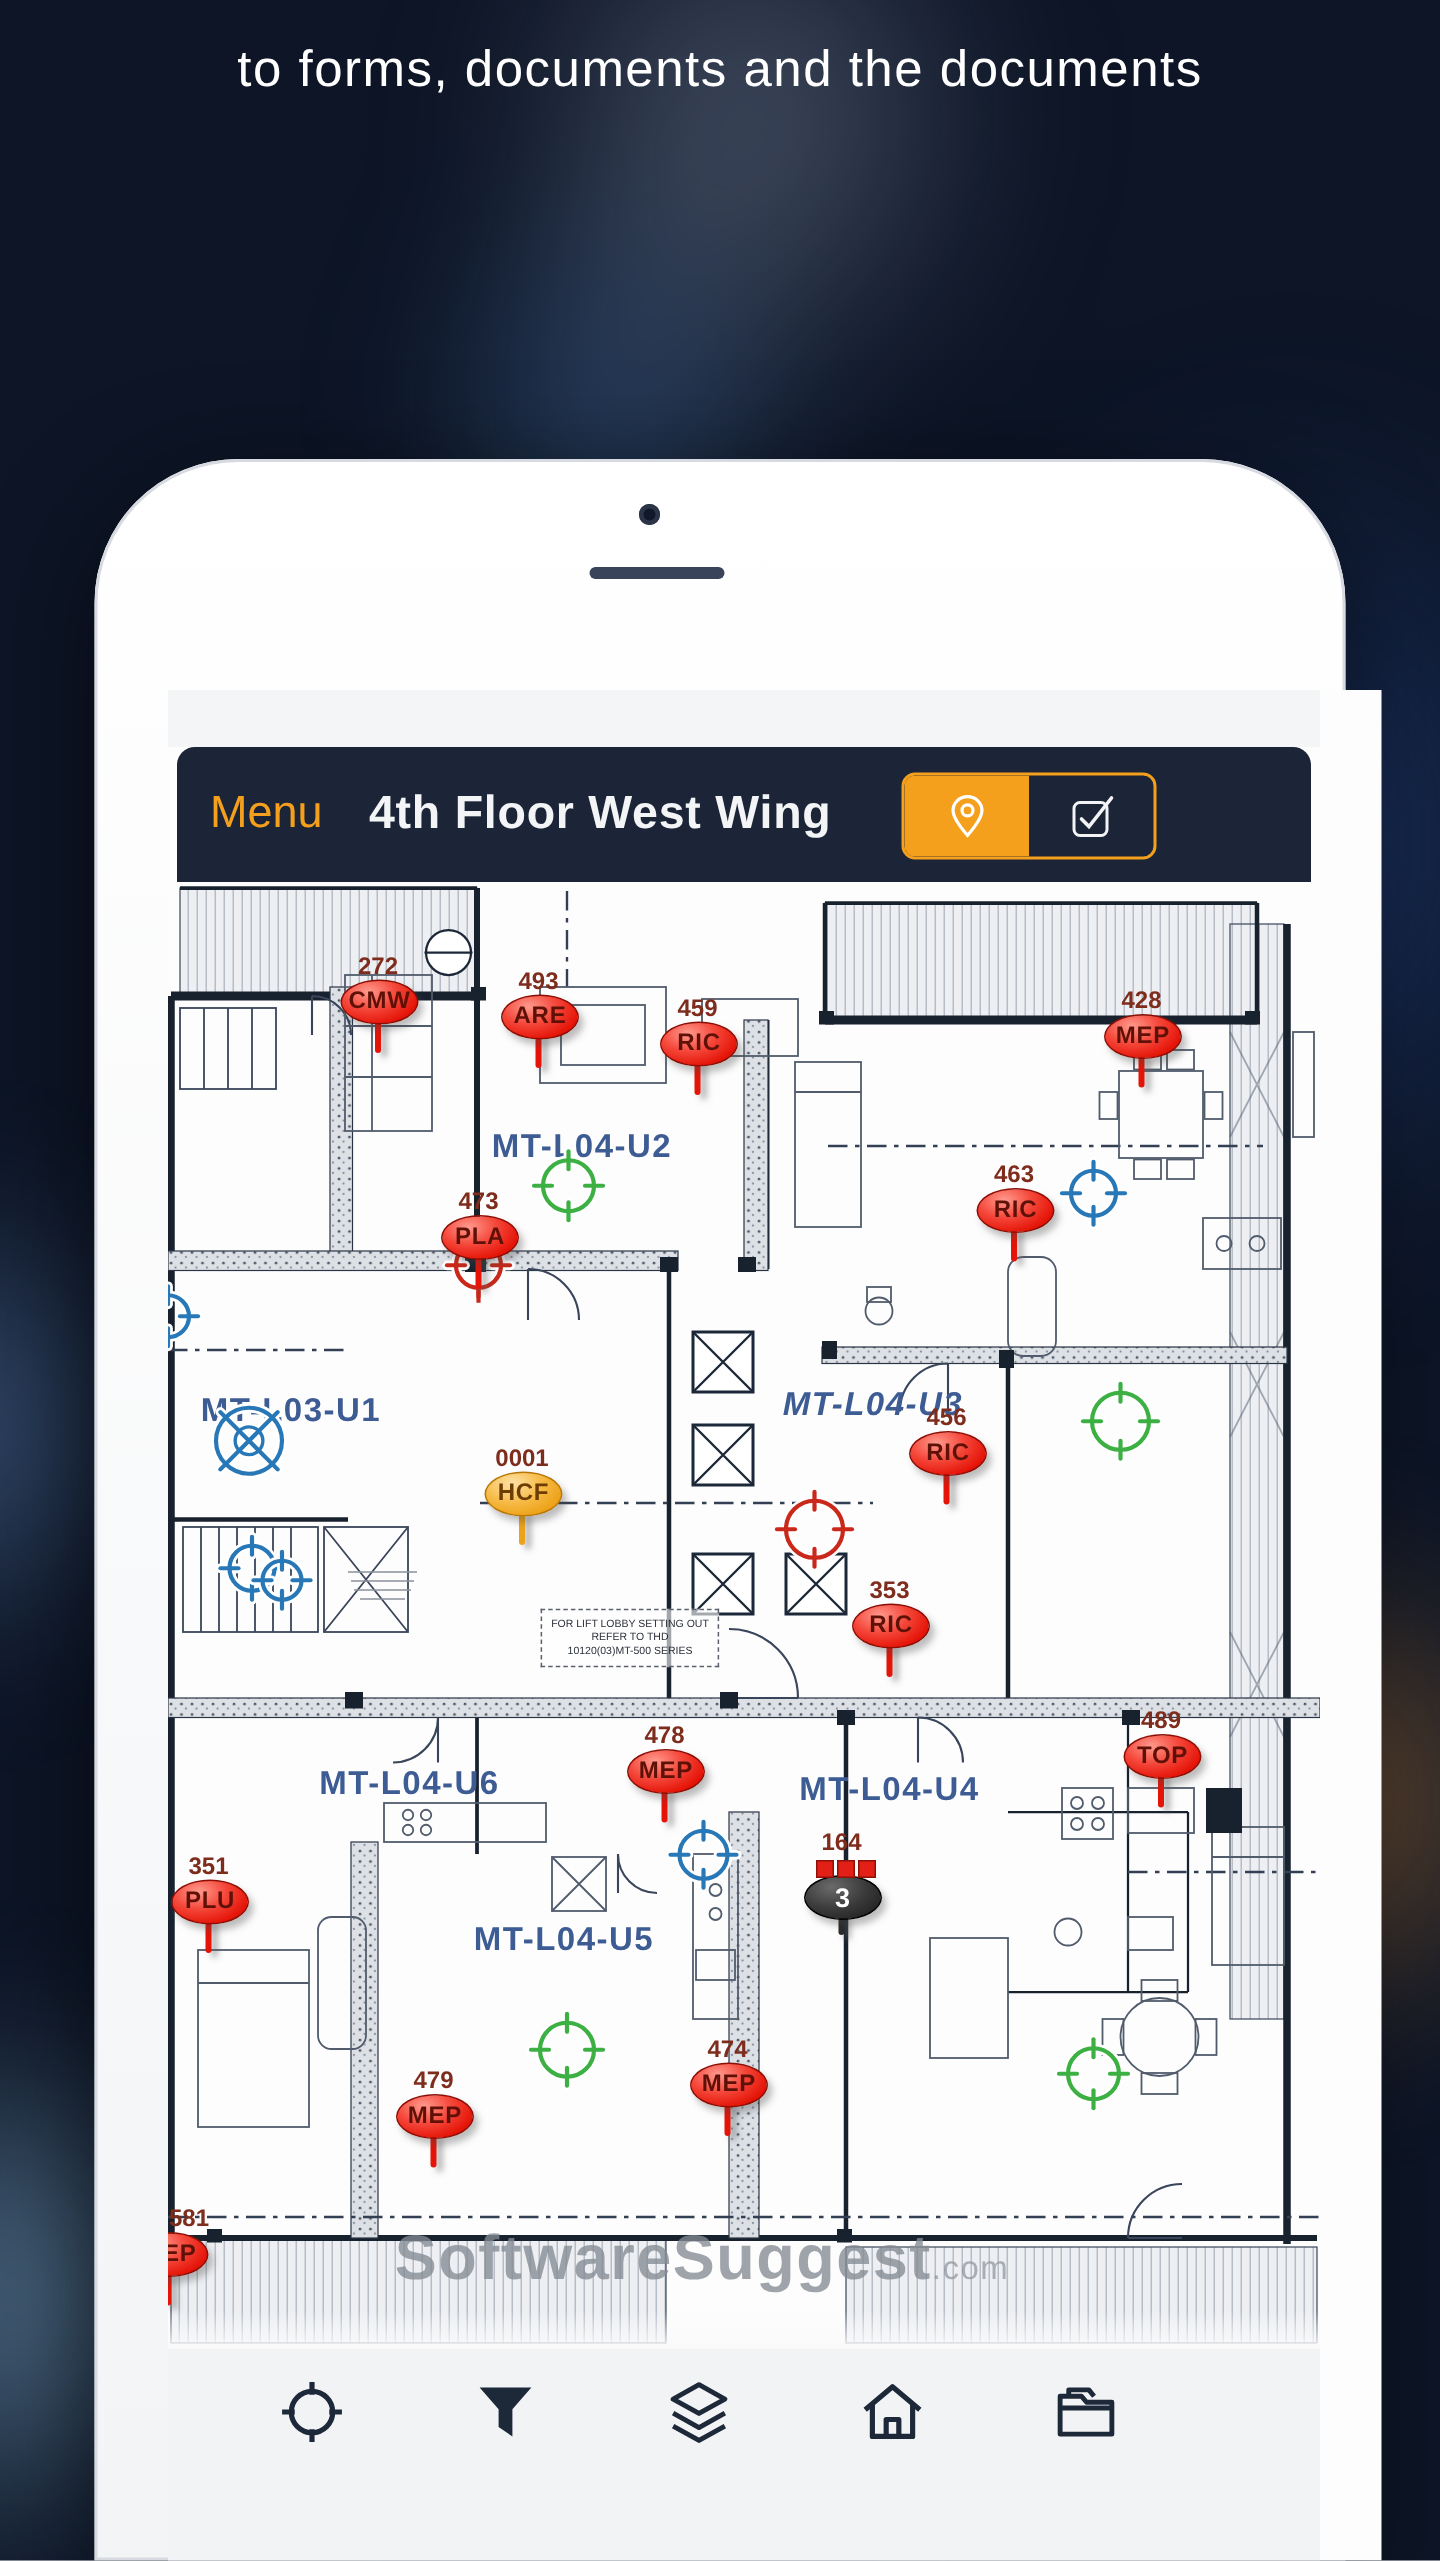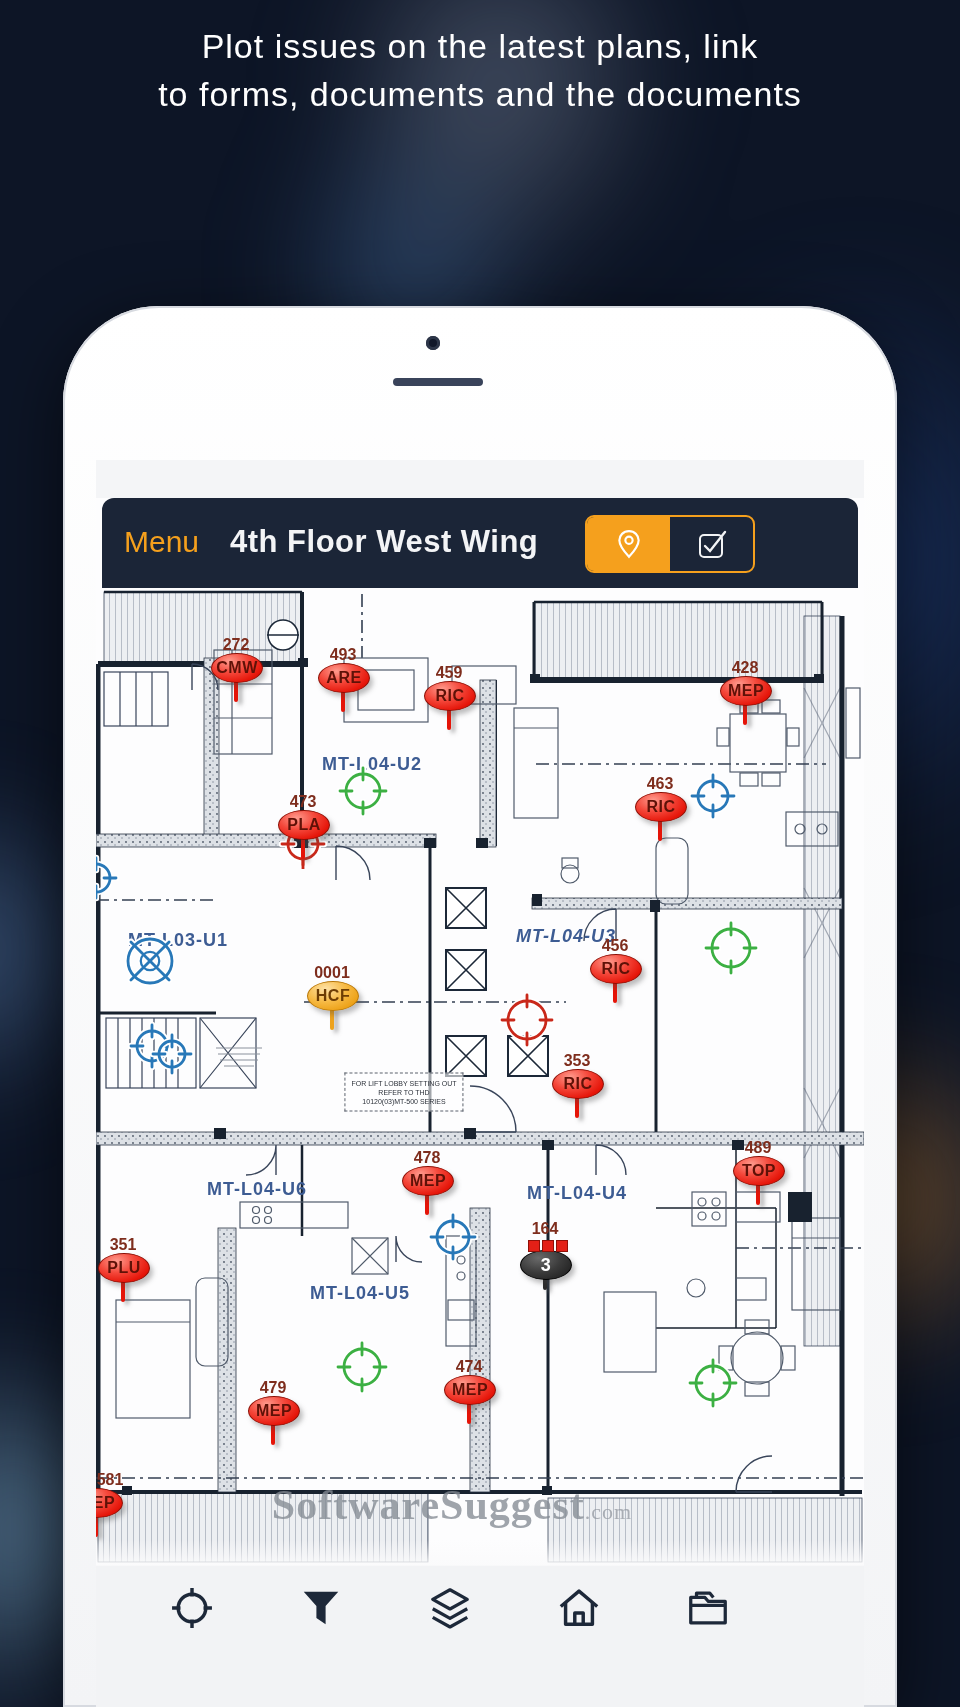--- a/index.html
+++ b/index.html
@@ -26,43 +26,43 @@
   
   .phone{position:absolute;left:63px;top:306px;width:834px;height:1401px;
     background:linear-gradient(180deg,#ffffff,#f3f4f6);
     border-radius:96px 96px 0 0;
     box-shadow:0 0 0 2px #d7dae0 inset, 0 18px 70px rgba(0,0,0,.55);}
   .cam{position:absolute;left:363px;top:30px;width:14px;height:14px;border-radius:50%;
     background:#11182a;box-shadow:0 0 0 3px #2c3548 inset;}
   .speaker{position:absolute;left:330px;top:72px;width:90px;height:8px;border-radius:4px;background:#39435a;}
 
   
-  .screen{position:absolute;left:96px;top:460px;width:768px;height:1247px;background:#fdfdfe;overflow:hidden;}
+  .screen{position:absolute;left:112px;top:460px;width:768px;height:1247px;background:#fdfdfe;overflow:hidden;padding-left:41px;}
   .statusbar{position:absolute;left:0;top:0;width:768px;height:38px;background:#f4f5f7;}
   .appbar{position:absolute;left:6px;top:38px;width:756px;height:90px;background:#1b2537;border-radius:12px 12px 0 0;}
   .menu-lbl{position:absolute;left:22px;top:27px;font-size:30px;color:#F5A01D;font-weight:500;}
   .appbar-title{position:absolute;left:128px;top:26px;font-size:31px;color:#f3f4f6;font-weight:600;letter-spacing:.5px;}
   .toggle{position:absolute;left:483px;top:17px;width:166px;height:54px;border:2px solid #F5A01D;border-radius:9px;display:flex;overflow:hidden;}
   .tg-seg{flex:1;display:flex;align-items:center;justify-content:center;}
   .tg-on{background:#F5A01D;}
   .tg-off{background:transparent;}
 
   
   .plan{position:absolute;left:0;top:128px;width:768px;height:977px;background:#fdfdfe;}
   .plan-svg{position:absolute;left:0;top:0;}
 
   .overlay{position:absolute;left:0;top:0;width:768px;height:1247px;pointer-events:none;}
 
-  .room-label{position:absolute;transform:translate(-50%,-50%);color:#3D5C93;font-size:18px;font-weight:600;letter-spacing:1px;white-space:nowrap;z-index:4;}
+  .room-label{position:absolute;transform:translate(-50%,-50%);color:#3D5C93;font-size:22px;font-weight:600;letter-spacing:1px;white-space:nowrap;z-index:4;}
 
   .lift-note{position:absolute;transform:translate(-50%,-50%);border:1px dashed #5a616c;color:#2c313a;
     font-size:7px;line-height:9px;text-align:center;padding:5px 6px;background:rgba(255,255,255,.6);z-index:4;white-space:nowrap;}
 
   .watermark{position:absolute;transform:translate(-50%,-50%);white-space:nowrap;z-index:5;
-    color:rgba(132,139,148,.78);font-weight:700;font-size:42px;letter-spacing:1px;font-family:Liberation Serif, serif;}
+    color:rgba(132,139,148,.78);font-weight:700;font-size:42px;letter-spacing:1px;}
   .watermark .wm-suffix{font-size:22px;font-weight:400;color:rgba(140,146,154,.7);}
 
   .xh{position:absolute;transform:translate(-50%,-50%);z-index:6;}
 
   .marker{position:absolute;width:0;height:0;z-index:7;}
   .m-oval{position:absolute;left:-25px;top:-14px;width:50px;height:28px;border-radius:50%;
     display:flex;align-items:center;justify-content:center;
     background:radial-gradient(ellipse at 35% 25%, #ff9a8d 0%, #f4473a 40%, #e51408 75%, #c41004 100%);
     border:1px solid #8c0f05;color:#5f1107;font-weight:700;font-size:16px;letter-spacing:.5px;
     box-shadow:3px 4px 5px rgba(70,70,70,.35);}
@@ -87,21 +87,20 @@
   .tb-row{position:absolute;left:72px;top:18px;width:564px;display:flex;justify-content:space-between;}
   .tb-btn{width:48px;height:48px;display:flex;align-items:center;justify-content:center;}
 </style>
 </head>
 <body>
 
 <div class="bg-blobs"></div>
 
 <div class="hero">
   <div class="hero-sub">
-    <div>Plot issues on the latest plans, link</div>
     <div>to forms, documents and the documents</div>
   </div>
 </div>
 
 <div class="phone">
   <div class="cam"></div>
   <div class="speaker"></div>
 </div>
 
 <div class="screen">

